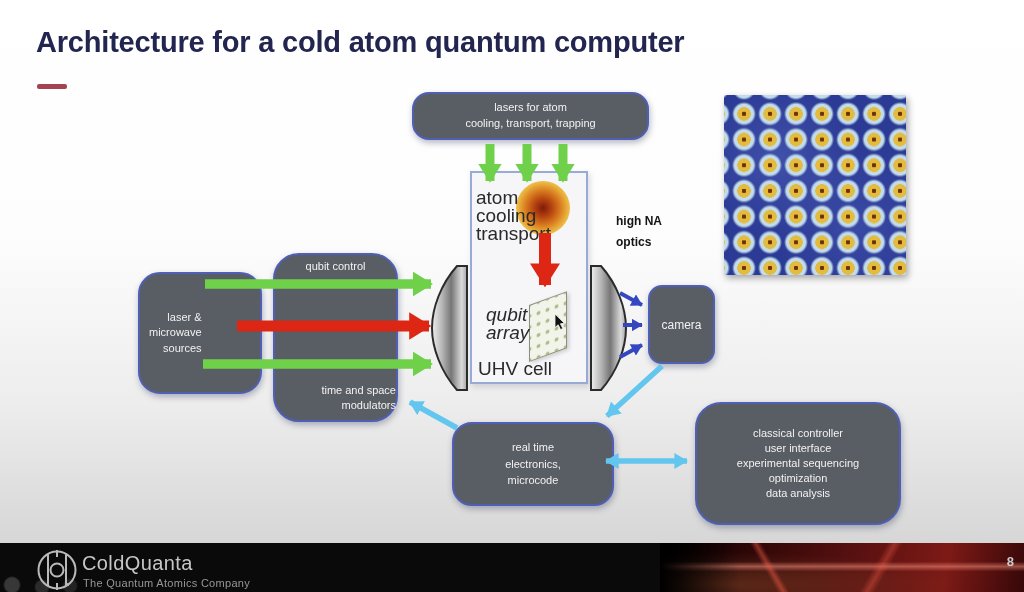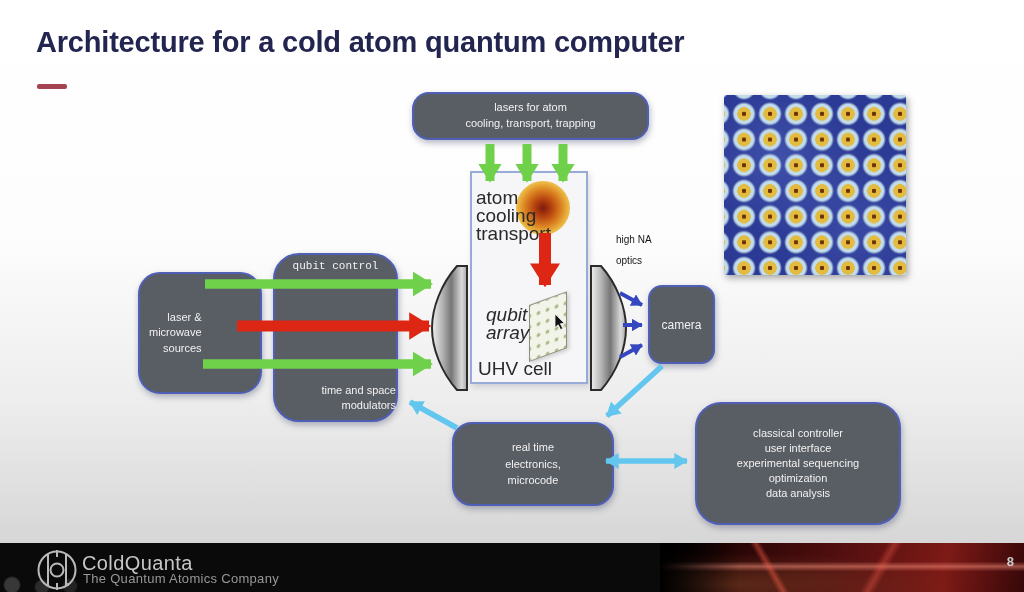--- a/index.html
+++ b/index.html
@@ -16,34 +16,34 @@
   .gbox{
     position:absolute;background:#595d64;border:2.5px solid #4f5fb5;
     color:#f2f2f2;font-size:11px;text-align:center;
     display:flex;align-items:center;justify-content:center;
     box-shadow:1px 3px 6px rgba(50,55,90,0.35);box-sizing:border-box;
   }
   .ml{white-space:pre-line;}
   .box-lasers{left:412px;top:92px;width:237px;height:48px;border-radius:17px;line-height:1.42;}
   .box-sources{left:138px;top:272px;width:124px;height:122px;border-radius:22px;justify-content:flex-start;text-align:right;padding-left:9px;line-height:1.4;}
   .box-control{left:273px;top:253px;width:125px;height:169px;border-radius:26px;display:block;}
-  .ctrl-top{position:absolute;top:5px;left:0;right:0;text-align:center;font-family:Liberation Mono, monospace;}
+  .ctrl-top{position:absolute;top:5px;left:0;right:0;text-align:center;}
   .ctrl-bottom{position:absolute;bottom:7px;left:0;right:0;text-align:right;line-height:1.35;}
   .box-camera{left:648px;top:285px;width:67px;height:79px;border-radius:14px;font-size:12px;}
   .box-rte{left:452px;top:422px;width:162px;height:84px;border-radius:20px;line-height:1.5;}
   .box-classical{left:695px;top:402px;width:206px;height:123px;border-radius:26px;line-height:1.38;}
   .cell{
     position:absolute;left:470px;top:171px;width:118px;height:213px;box-sizing:border-box;
     background:#f6f6f8;border:2px solid #97abd6;box-shadow:2px 3px 6px rgba(80,80,110,0.2);
   }
   .cell-label{position:absolute;color:#2a2a2a;font-size:19px;line-height:18px;}
   .atom-label{left:476px;top:189px;}
   .qa-label{left:486px;top:306px;font-style:italic;}
   .uhv-label{left:478px;top:360px;}
-  .high-na{position:absolute;left:616px;top:229px;color:#141414;font-size:10px;line-height:21px;}
+  .high-na{position:absolute;left:616px;top:211px;color:#141414;font-size:12px;line-height:21px;font-weight:bold;}
   .atom-glow{
     position:absolute;left:516px;top:181px;width:54px;height:54px;border-radius:50%;
     background:radial-gradient(circle,#7e1b0c 0%,#b3400f 22%,#d87a1e 45%,#eab33e 65%,#f3d678 82%,rgba(243,214,120,0) 100%);
   }
   .qubit-grid{
     position:absolute;left:529px;top:305px;width:36px;height:55px;
     transform:skewY(-20deg);transform-origin:0 0;
     background-color:#f2f4ea;border:1px solid #8a8f80;
     background-image:radial-gradient(circle,#adbc8a 0 1.6px,rgba(0,0,0,0) 2.3px);
     background-size:9px 11px;background-position:4px 5px;
@@ -73,21 +73,21 @@
       linear-gradient(100deg,#000 0%,#250505 18%,#571010 52%,#7d1a16 78%,#360708 100%);
   }
   .footer-blobs{
     position:absolute;left:0;top:28px;width:180px;height:21px;
     background:
       radial-gradient(circle at 12px 14px,rgba(140,140,140,0.35) 0 7px,rgba(0,0,0,0) 9px),
       radial-gradient(circle at 42px 16px,rgba(120,120,120,0.3) 0 6px,rgba(0,0,0,0) 8px),
       radial-gradient(circle at 70px 15px,rgba(110,110,110,0.25) 0 6px,rgba(0,0,0,0) 8px);
   }
   .brand{position:absolute;left:82px;top:9px;font-size:20px;color:#c6c6c6;letter-spacing:0.4px;}
-  .tagline{position:absolute;left:83px;top:28px;font-size:13px;color:#979797;letter-spacing:0.3px;}
+  .tagline{position:absolute;left:83px;top:34px;font-size:11px;color:#979797;letter-spacing:0.3px;}
   .page-num{position:absolute;right:10px;top:11px;font-size:13px;color:#cccccc;font-weight:600;}
   .logo-icon{position:absolute;left:36px;top:6px;}
 </style>
 </head>
 <body>
 
 <div class="slide">
 
   <h1 class="title">Architecture for a cold atom quantum computer</h1>
   <div class="title-dash"></div>

